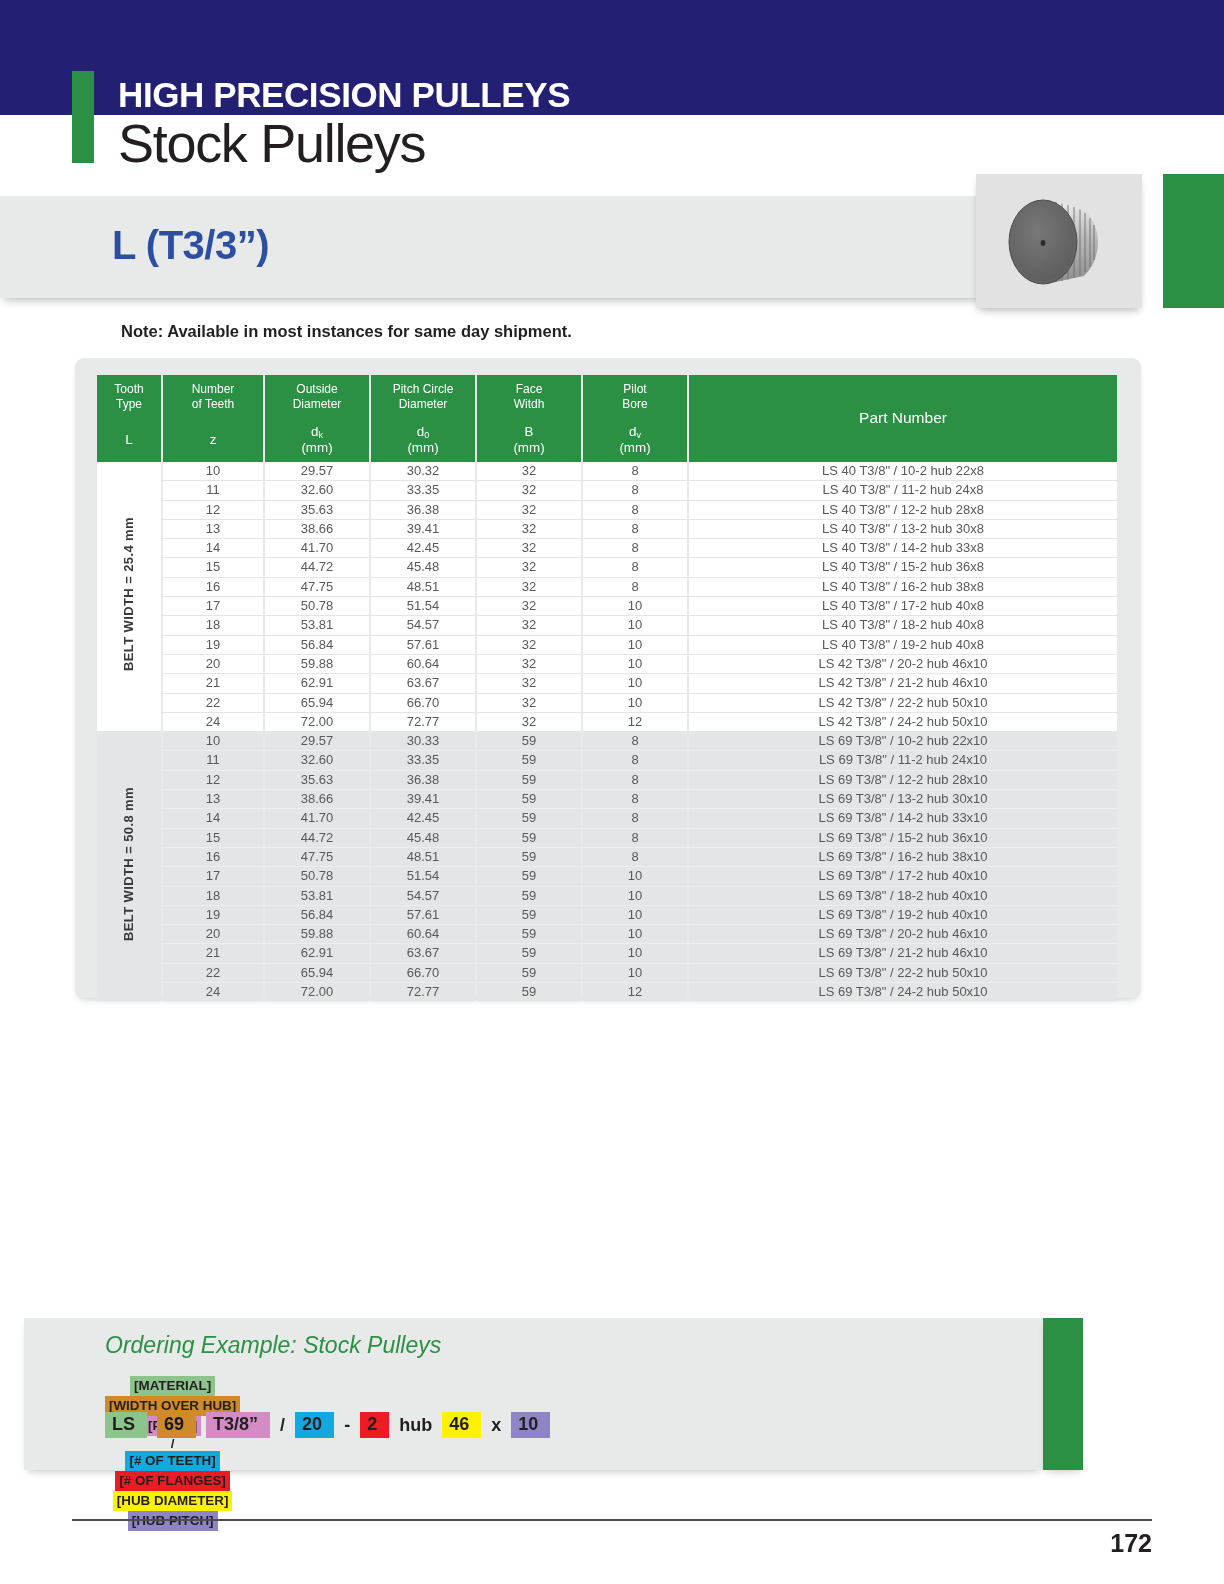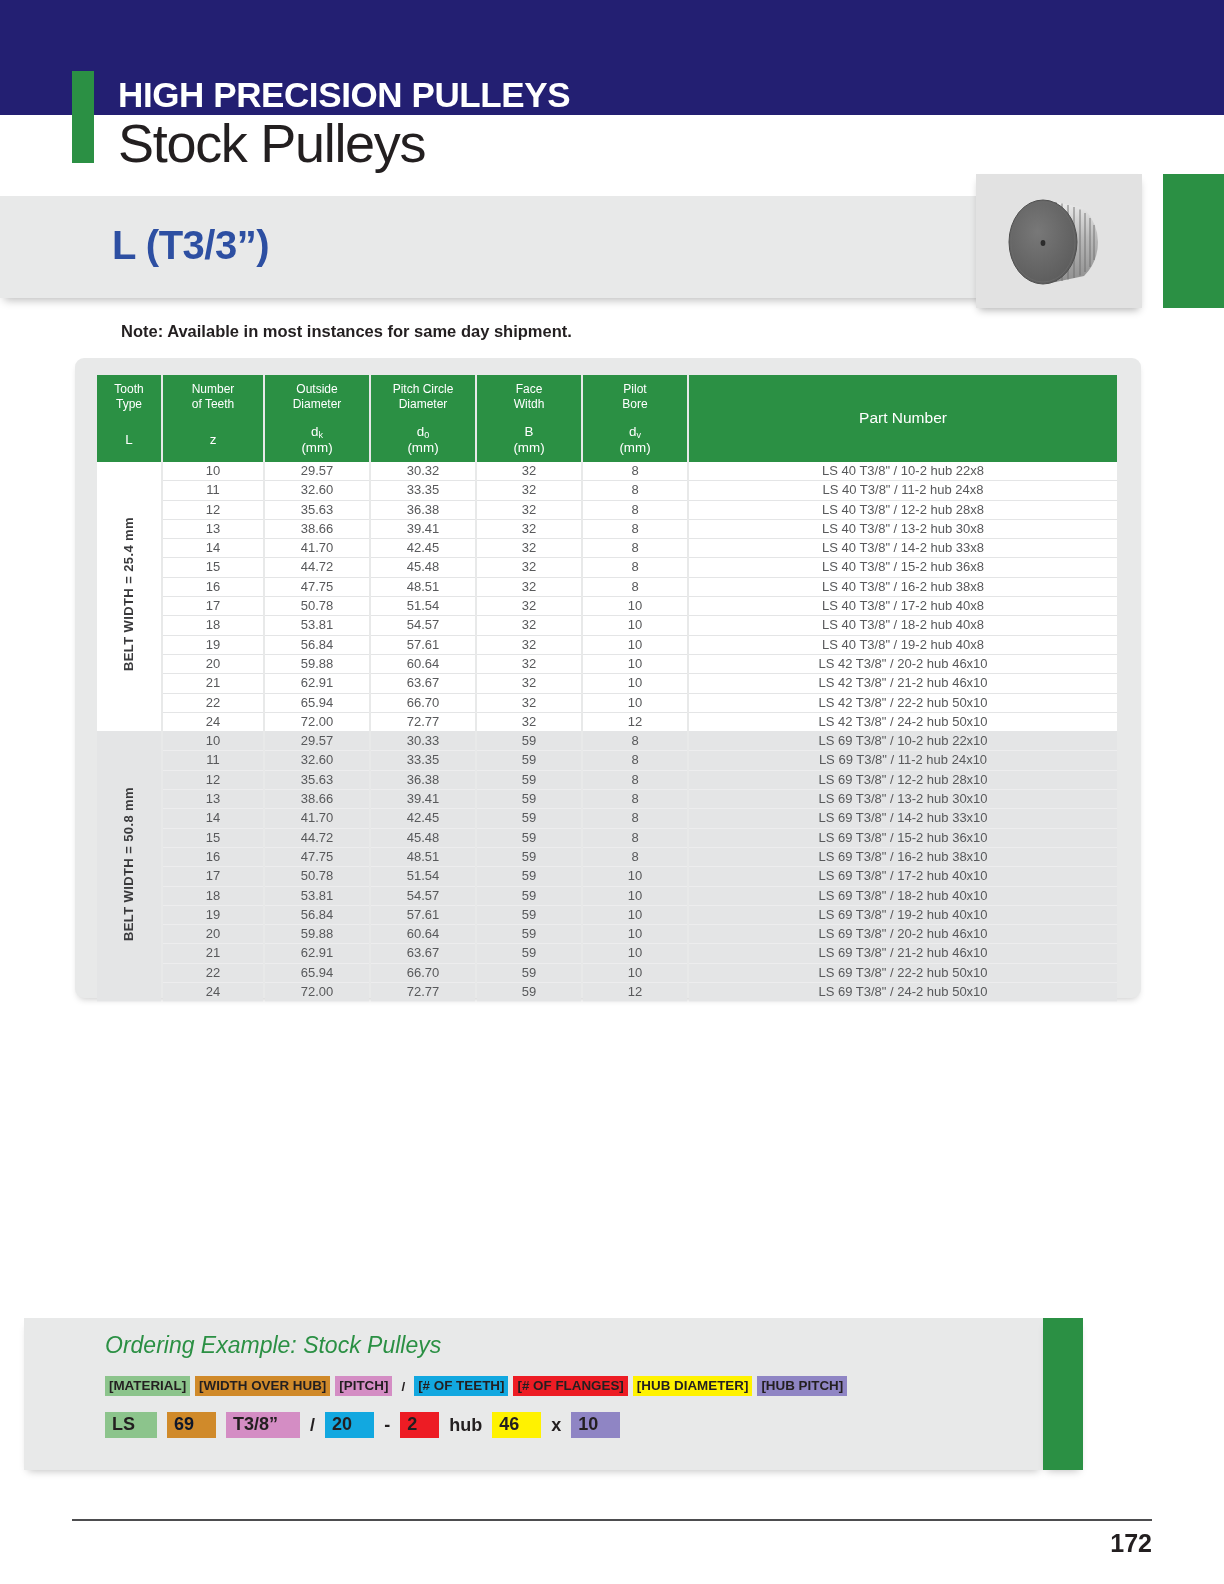--- a/index.html
+++ b/index.html
@@ -117,31 +117,32 @@
   }
   .order-title {
     position: absolute; left: 105px; top: 1332px;
     font-size: 23px; font-style: italic; color: #2b9044;
   }
   .legend-row {
     position: absolute; left: 105px; top: 1376px;
     display: flex; align-items: center; gap: 0px;
     font-size: 13.4px; font-weight: bold; color: #231f20;
     white-space: nowrap;
+    flex-direction: column;
   }
   .legend-row .chip { padding: 2px 4px 3px 4px; margin-right: 5px; }
   .legend-row .sep  { margin: 0 9px 0 4px; font-weight: bold; color: #231f20; }
 
   .value-row {
     position: absolute; left: 105px; top: 1412px;
     display: flex; align-items: center;
     font-size: 18px; font-weight: bold; color: #231f20;
     white-space: nowrap;
   }
-  .value-row .vchip { padding: 2px 22px 3px 7px; margin-right: 10px; }
+  .value-row .vchip { padding: 2px 12px 3px 7px; margin-right: 10px; }
   .value-row .plain { margin-right: 10px; }
 
   
   .footer-rule {
     position: absolute; left: 72px; top: 1519px; width: 1080px; height: 2px;
     background: #4d4d4f;
   }
   .page-num {
     position: absolute; left: 1054px; top: 1529px; width: 98px;
     text-align: right;

